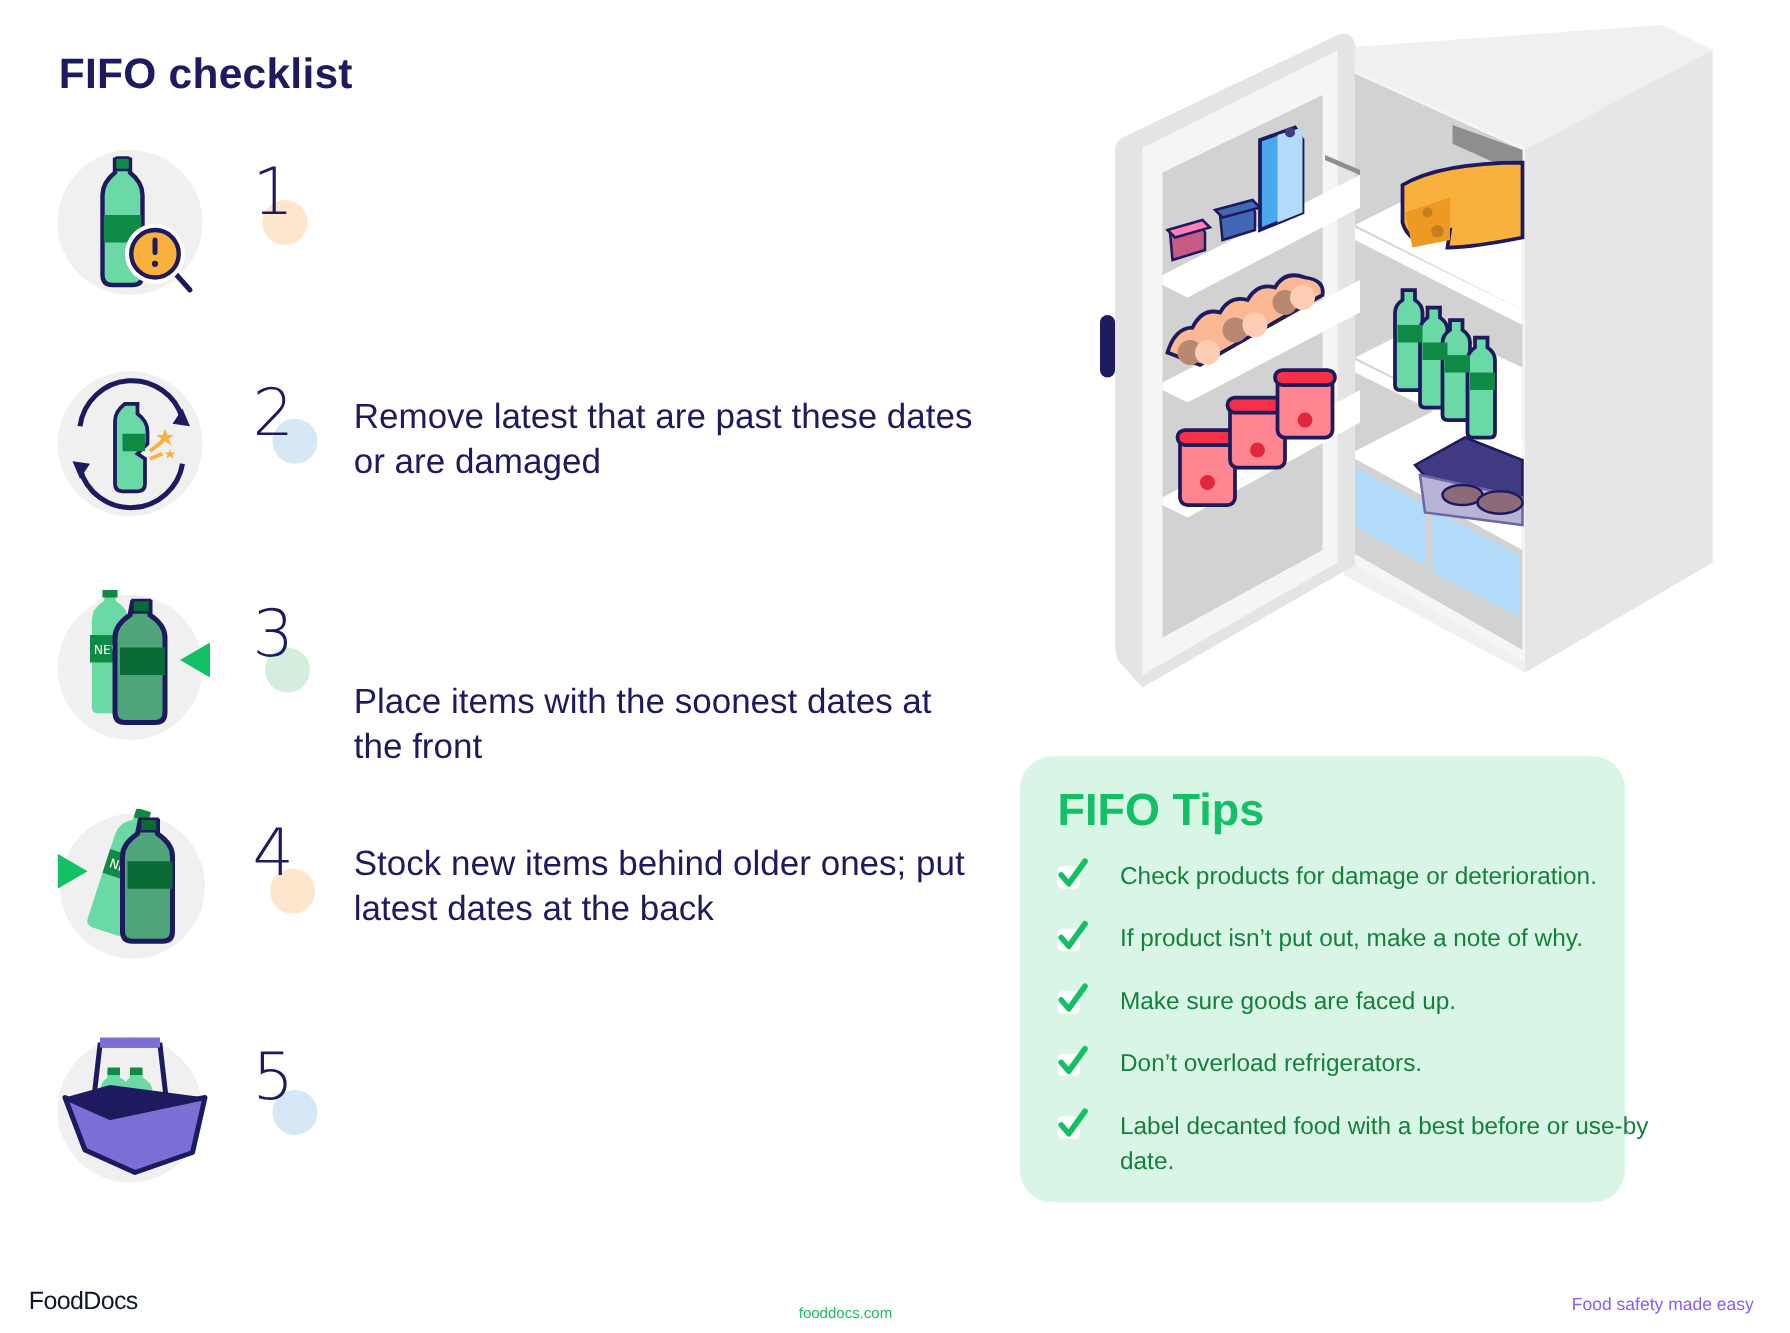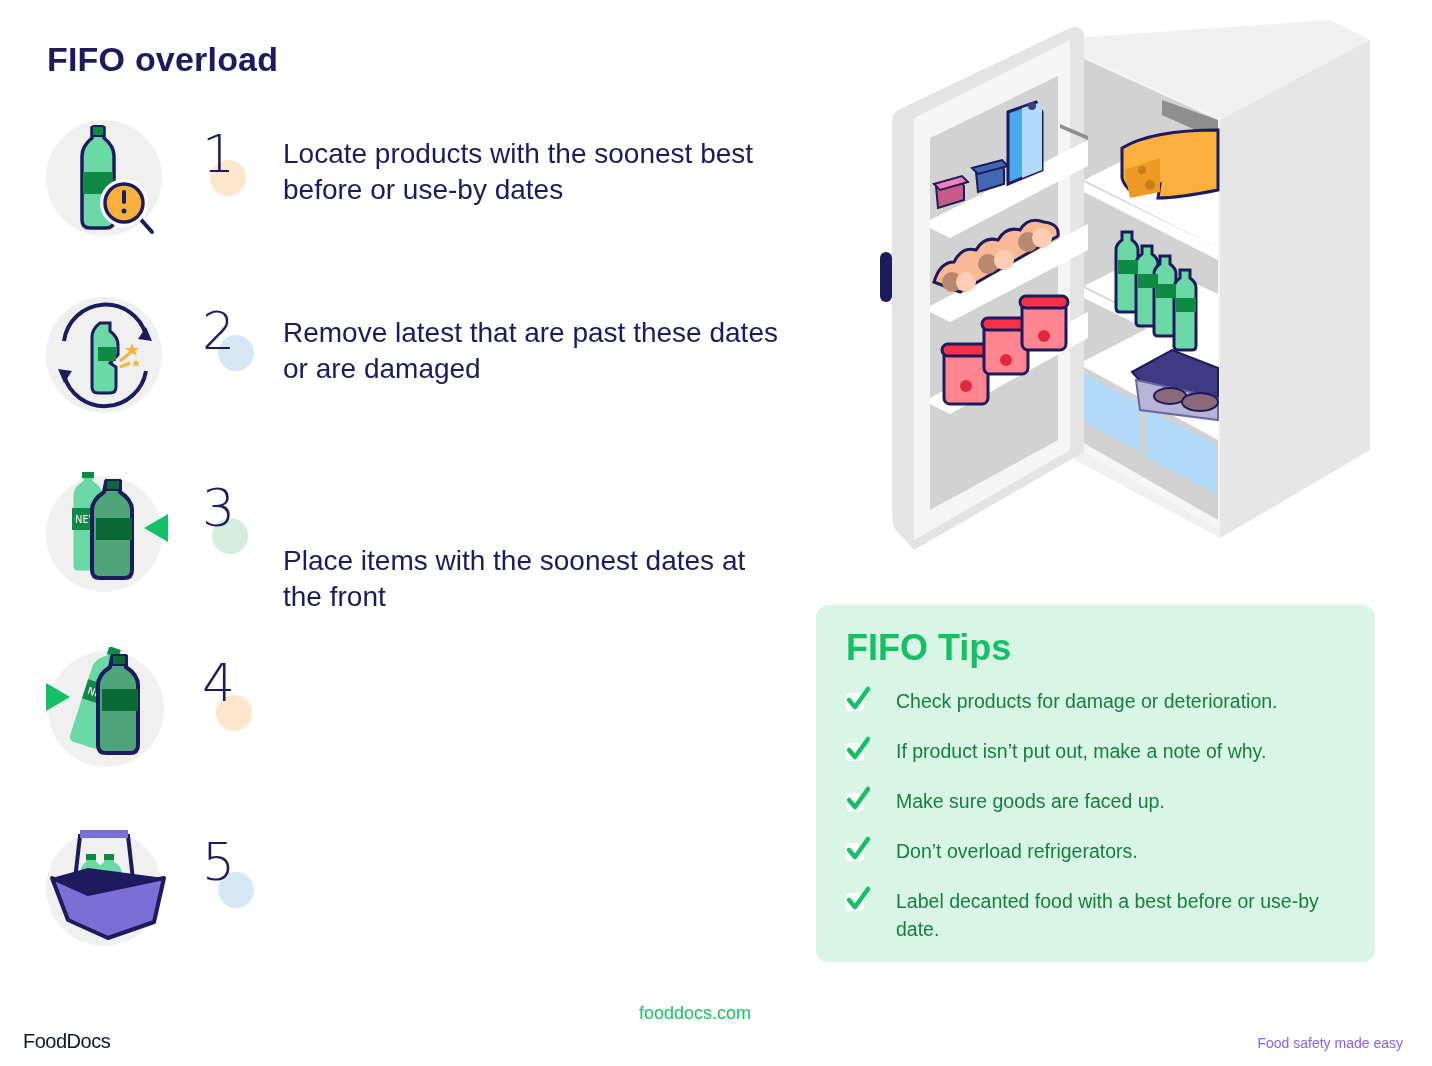--- a/index.html
+++ b/index.html
@@ -6,53 +6,52 @@
   body { width:1432px; height:1066px; position:relative; overflow:hidden;
          font-family:"Liberation Sans", "DejaVu Sans", sans-serif; color:#1e1a5e; }
   .title { position:absolute; left:47px; top:40px; font-size:34px; font-weight:700; color:#1e1a5e; letter-spacing:0.2px; }
   .step { position:absolute; left:46px; width:740px; height:120px; }
   .step .icon { position:absolute; left:0; top:0; width:120px; height:120px; }
   .step .num { position:absolute; left:156px; top:0; width:60px; height:120px; }
   .step .num .dot { position:absolute; width:36px; height:36px; border-radius:50%; left:8px; top:42px; }
   .step .num .digit { position:absolute; left:0; top:10px; font-size:52px; font-weight:400; color:#1e1a5e; line-height:1; font-family:"DejaVu Sans", sans-serif; font-weight:300; }
   .step .text { position:absolute; left:237px; font-size:28px; line-height:36px; color:#1e1a5e; width:500px; }
   .fridge { position:absolute; left:870px; top:20px; width:520px; height:560px; }
-  .tips { position:absolute; left:816px; top:605px; width:559px; height:357px; background:#d9f5e6; border-radius:12px; }
+  .tips { position:absolute; left:816px; top:605px; width:484px; height:357px; background:#d9f5e6; border-radius:26px; }
   .tips h2 { position:absolute; left:30px; top:22px; margin:0; font-size:36px; font-weight:700; color:#13c065; }
   .tip { position:absolute; left:28px; width:510px; }
   .tip .chk { position:absolute; left:0; top:0; width:30px; height:30px; }
   .tip .txt { position:absolute; left:52px; top:2px; font-size:19.5px; line-height:28px; color:#15803d; width:450px; }
   .footer-logo { position:absolute; left:23px; top:1030px; font-size:20px; font-weight:400; color:#0f172a; letter-spacing:-0.5px; }
-  .footer-url { position:absolute; left:639px; top:1003px; font-size:18px; color:#19c160; }
+  .footer-url { position:absolute; left:639px; top:1043px; font-size:12px; color:#19c160; }
   .footer-tag { position:absolute; right:29px; top:1035px; font-size:14px; color:#8b5cf6; }
 </style>
 </head>
 <body>
 
-<div class="title">FIFO overload</div>
+<div class="title">FIFO checklist</div>
 
 <div class="step" style="top:118px;">
   <div class="icon">
     <svg width="120" height="120" viewBox="0 0 120 120">
       <circle cx="58" cy="60" r="58" fill="#f0f0f0"></circle>
       <path d="M46 10 h12 v10 q10 8 10 18 v64 q0 8 -8 8 h-16 q-8 0 -8 -8 v-64 q0 -10 10 -18 z" fill="#6ad9a5" stroke="#1e1a5e" stroke-width="3.5"></path>
       <rect x="46" y="8" width="12" height="10" rx="2" fill="#0e8a45" stroke="#1e1a5e" stroke-width="2"></rect>
       <rect x="37" y="54" width="30" height="22" fill="#0e8a45"></rect>
       <line x1="90" y1="96" x2="106" y2="114" stroke="#1e1a5e" stroke-width="4" stroke-linecap="round"></line>
       <circle cx="78" cy="85" r="20" fill="#f9b03c" stroke="#ffffff" stroke-width="8"></circle>
       <circle cx="78" cy="85" r="19" fill="#f9b03c" stroke="#1e1a5e" stroke-width="3.5"></circle>
       <rect x="76" y="72" width="4" height="14" rx="2" fill="#1e1a5e"></rect>
       <circle cx="78" cy="93" r="2.5" fill="#1e1a5e"></circle>
     </svg>
   </div>
   <div class="num">
     <div class="dot" style="background:#fde6cc;"></div>
     <div class="digit">1</div>
   </div>
-  <div class="text" style="top:18px;">Locate products with the soonest best before or use-by dates</div>
 </div>
 
 <div class="step" style="top:295px;">
   <div class="icon">
     <svg width="120" height="120" viewBox="0 0 120 120">
       <circle cx="58" cy="60" r="58" fill="#f0f0f0"></circle>
       <path d="M18 46 A42 42 0 0 1 100 40" fill="none" stroke="#1e1a5e" stroke-width="4"></path>
       <polygon points="100,32 106,46 92,44" fill="#1e1a5e"></polygon>
       <path d="M100 76 A42 42 0 0 1 18 80" fill="none" stroke="#1e1a5e" stroke-width="4"></path>
       <polygon points="18,88 12,74 26,76" fill="#1e1a5e"></polygon>
@@ -105,20 +104,21 @@
       </g>
       <path d="M66 10 h14 v10 q12 8 12 18 v60 q0 8 -8 8 h-24 q-8 0 -8 -8 v-60 q0 -10 12 -18 z" fill="#4fa57a" stroke="#1e1a5e" stroke-width="4"></path>
       <rect x="66" y="8" width="14" height="10" fill="#0a6a36" stroke="#1e1a5e" stroke-width="2"></rect>
       <rect x="56" y="42" width="36" height="22" fill="#0a6a36"></rect>
     </svg>
   </div>
   <div class="num">
     <div class="dot" style="background:#fde6cc; top:48px; left:14px;"></div>
     <div class="digit">4</div>
   </div>
+  <div class="text" style="top:26px;">Stock new items behind older ones; put latest dates at the back</div>
 </div>
 
 <div class="step" style="top:826px;">
   <div class="icon">
     <svg width="125" height="125" viewBox="0 0 125 125">
       <circle cx="58" cy="62" r="58" fill="#f0f0f0"></circle>
       <path d="M28 62 L34 10 h48 l6 52" fill="none" stroke="#1e1a5e" stroke-width="4"></path>
       <rect x="34" y="4" width="48" height="8" fill="#7b6fd6"></rect>
       <path d="M40 30 h10 v6 q8 4 8 12 v24 h-24 v-24 q0 -8 6 -12 z" fill="#6ad9a5"></path>
       <path d="M58 30 h10 v6 q8 4 8 12 v24 h-24 v-24 q0 -8 6 -12 z" fill="#6ad9a5"></path>

